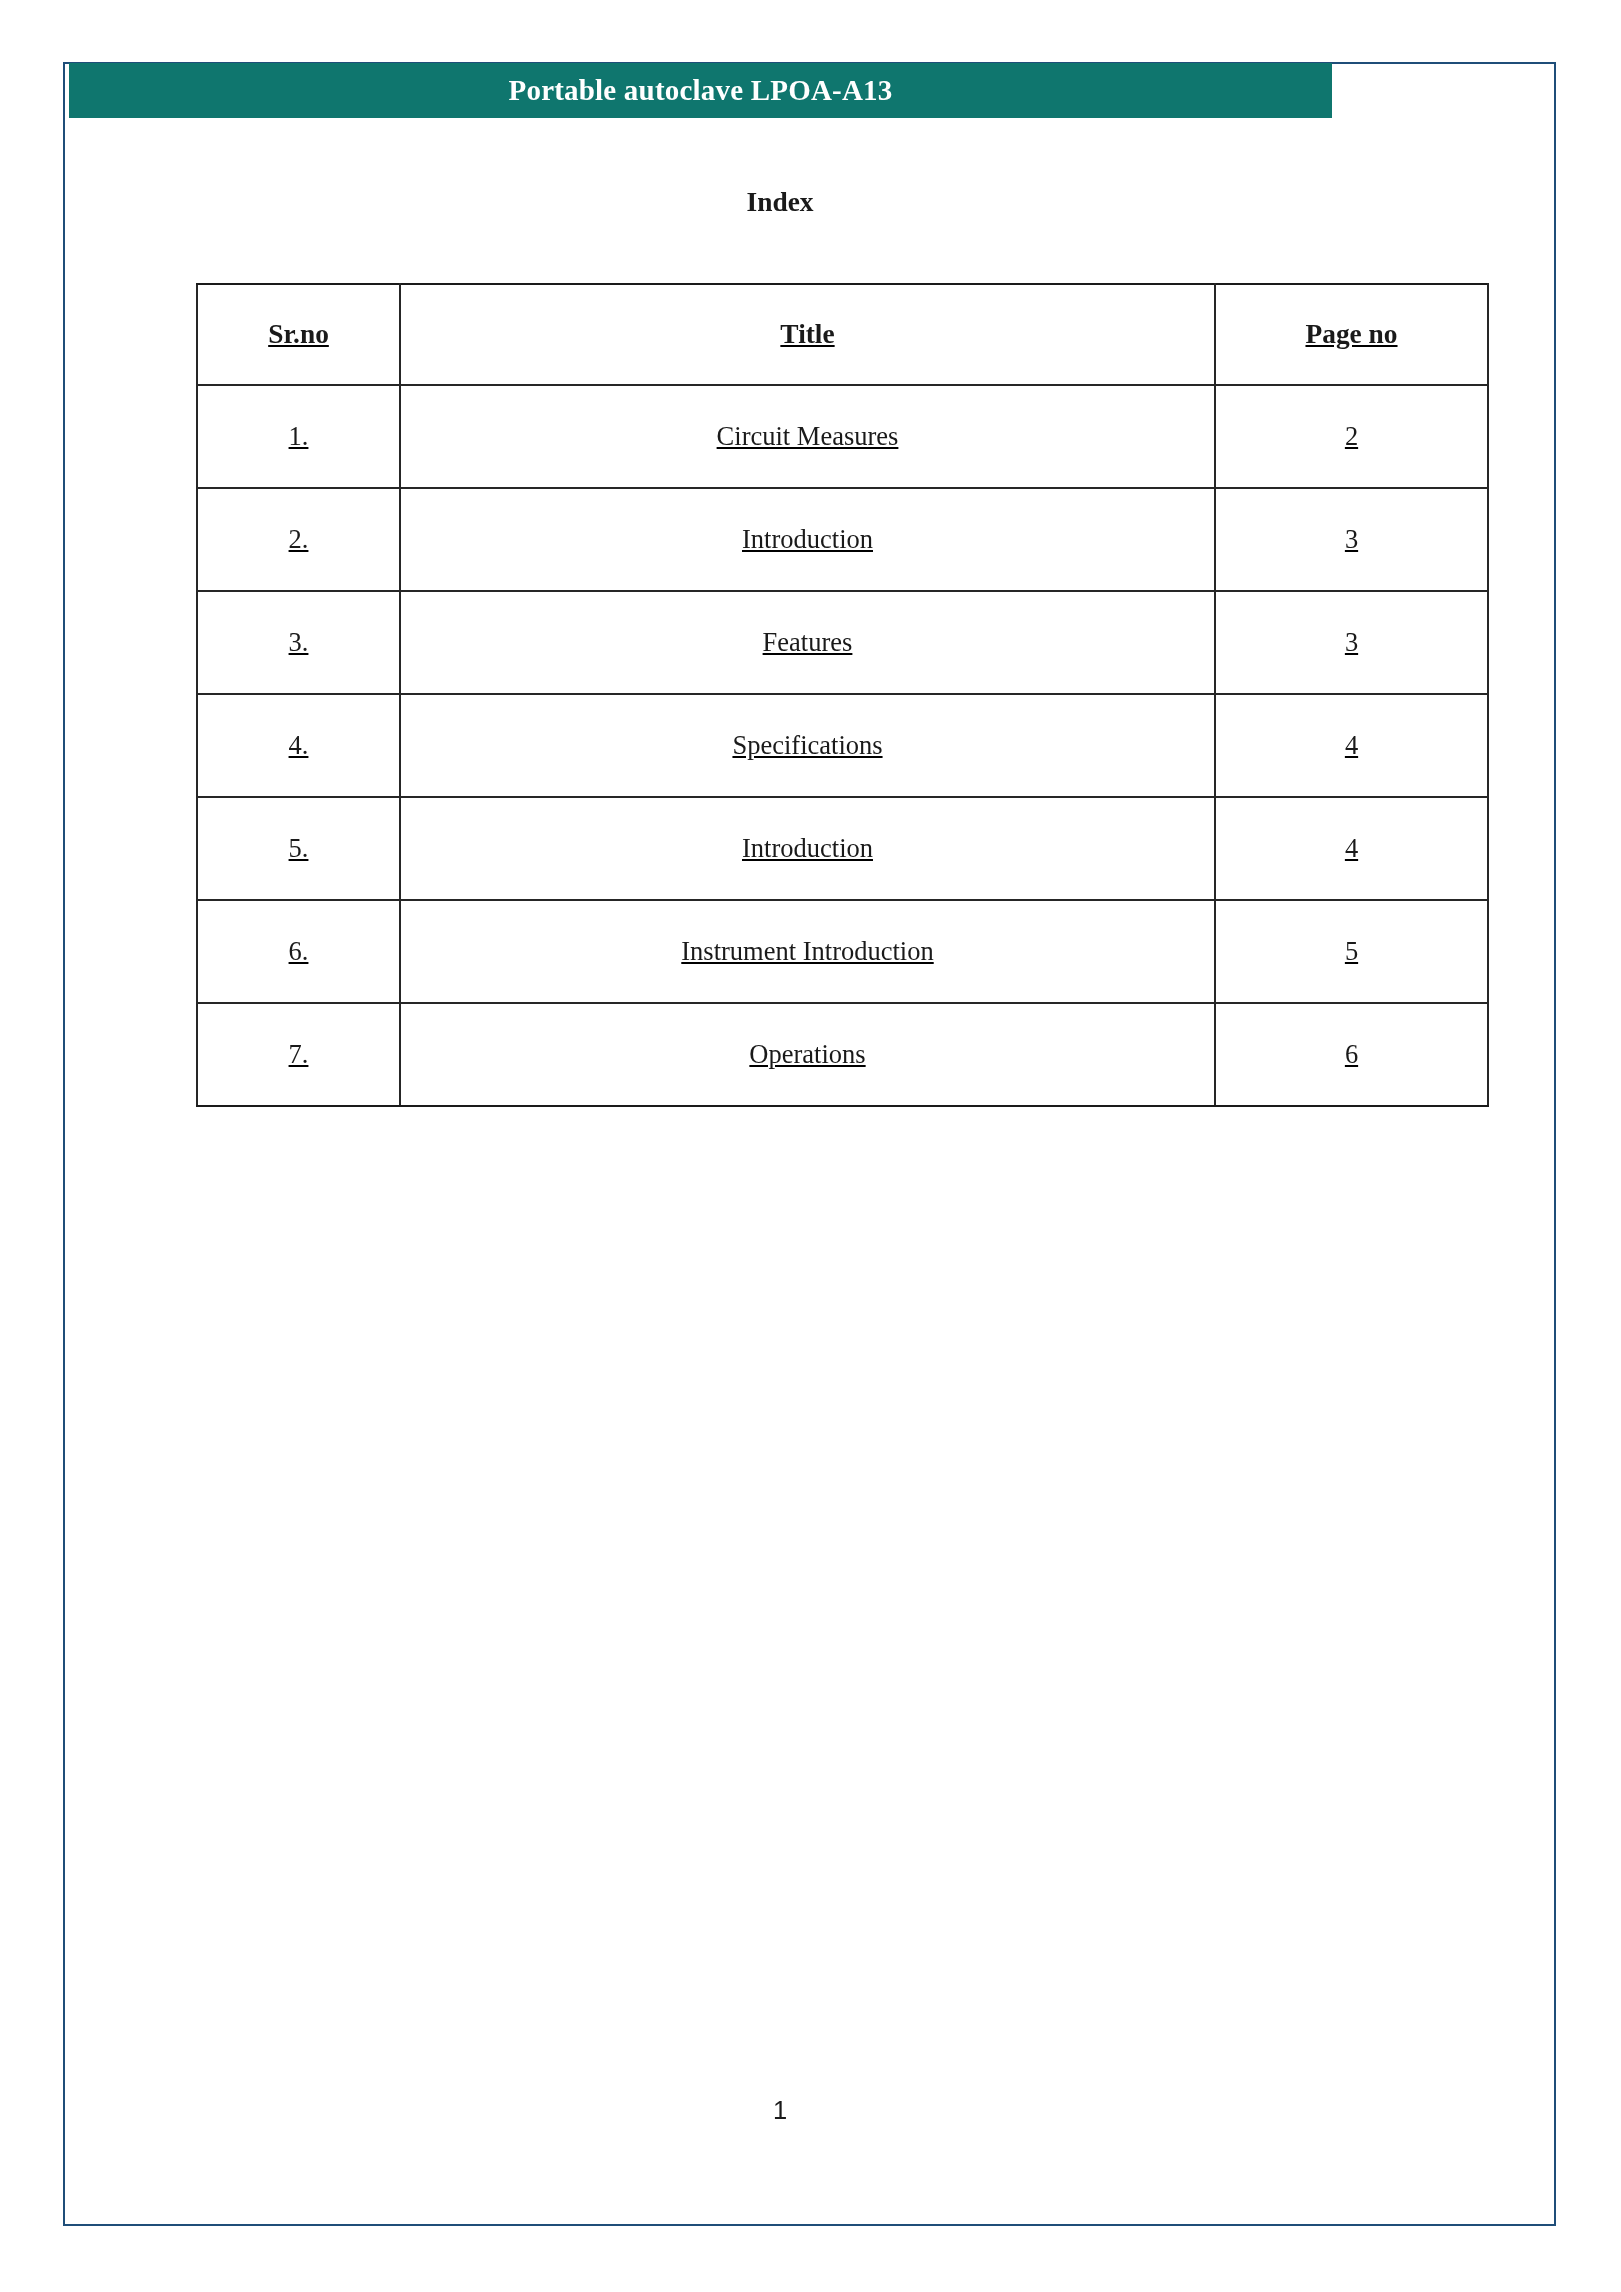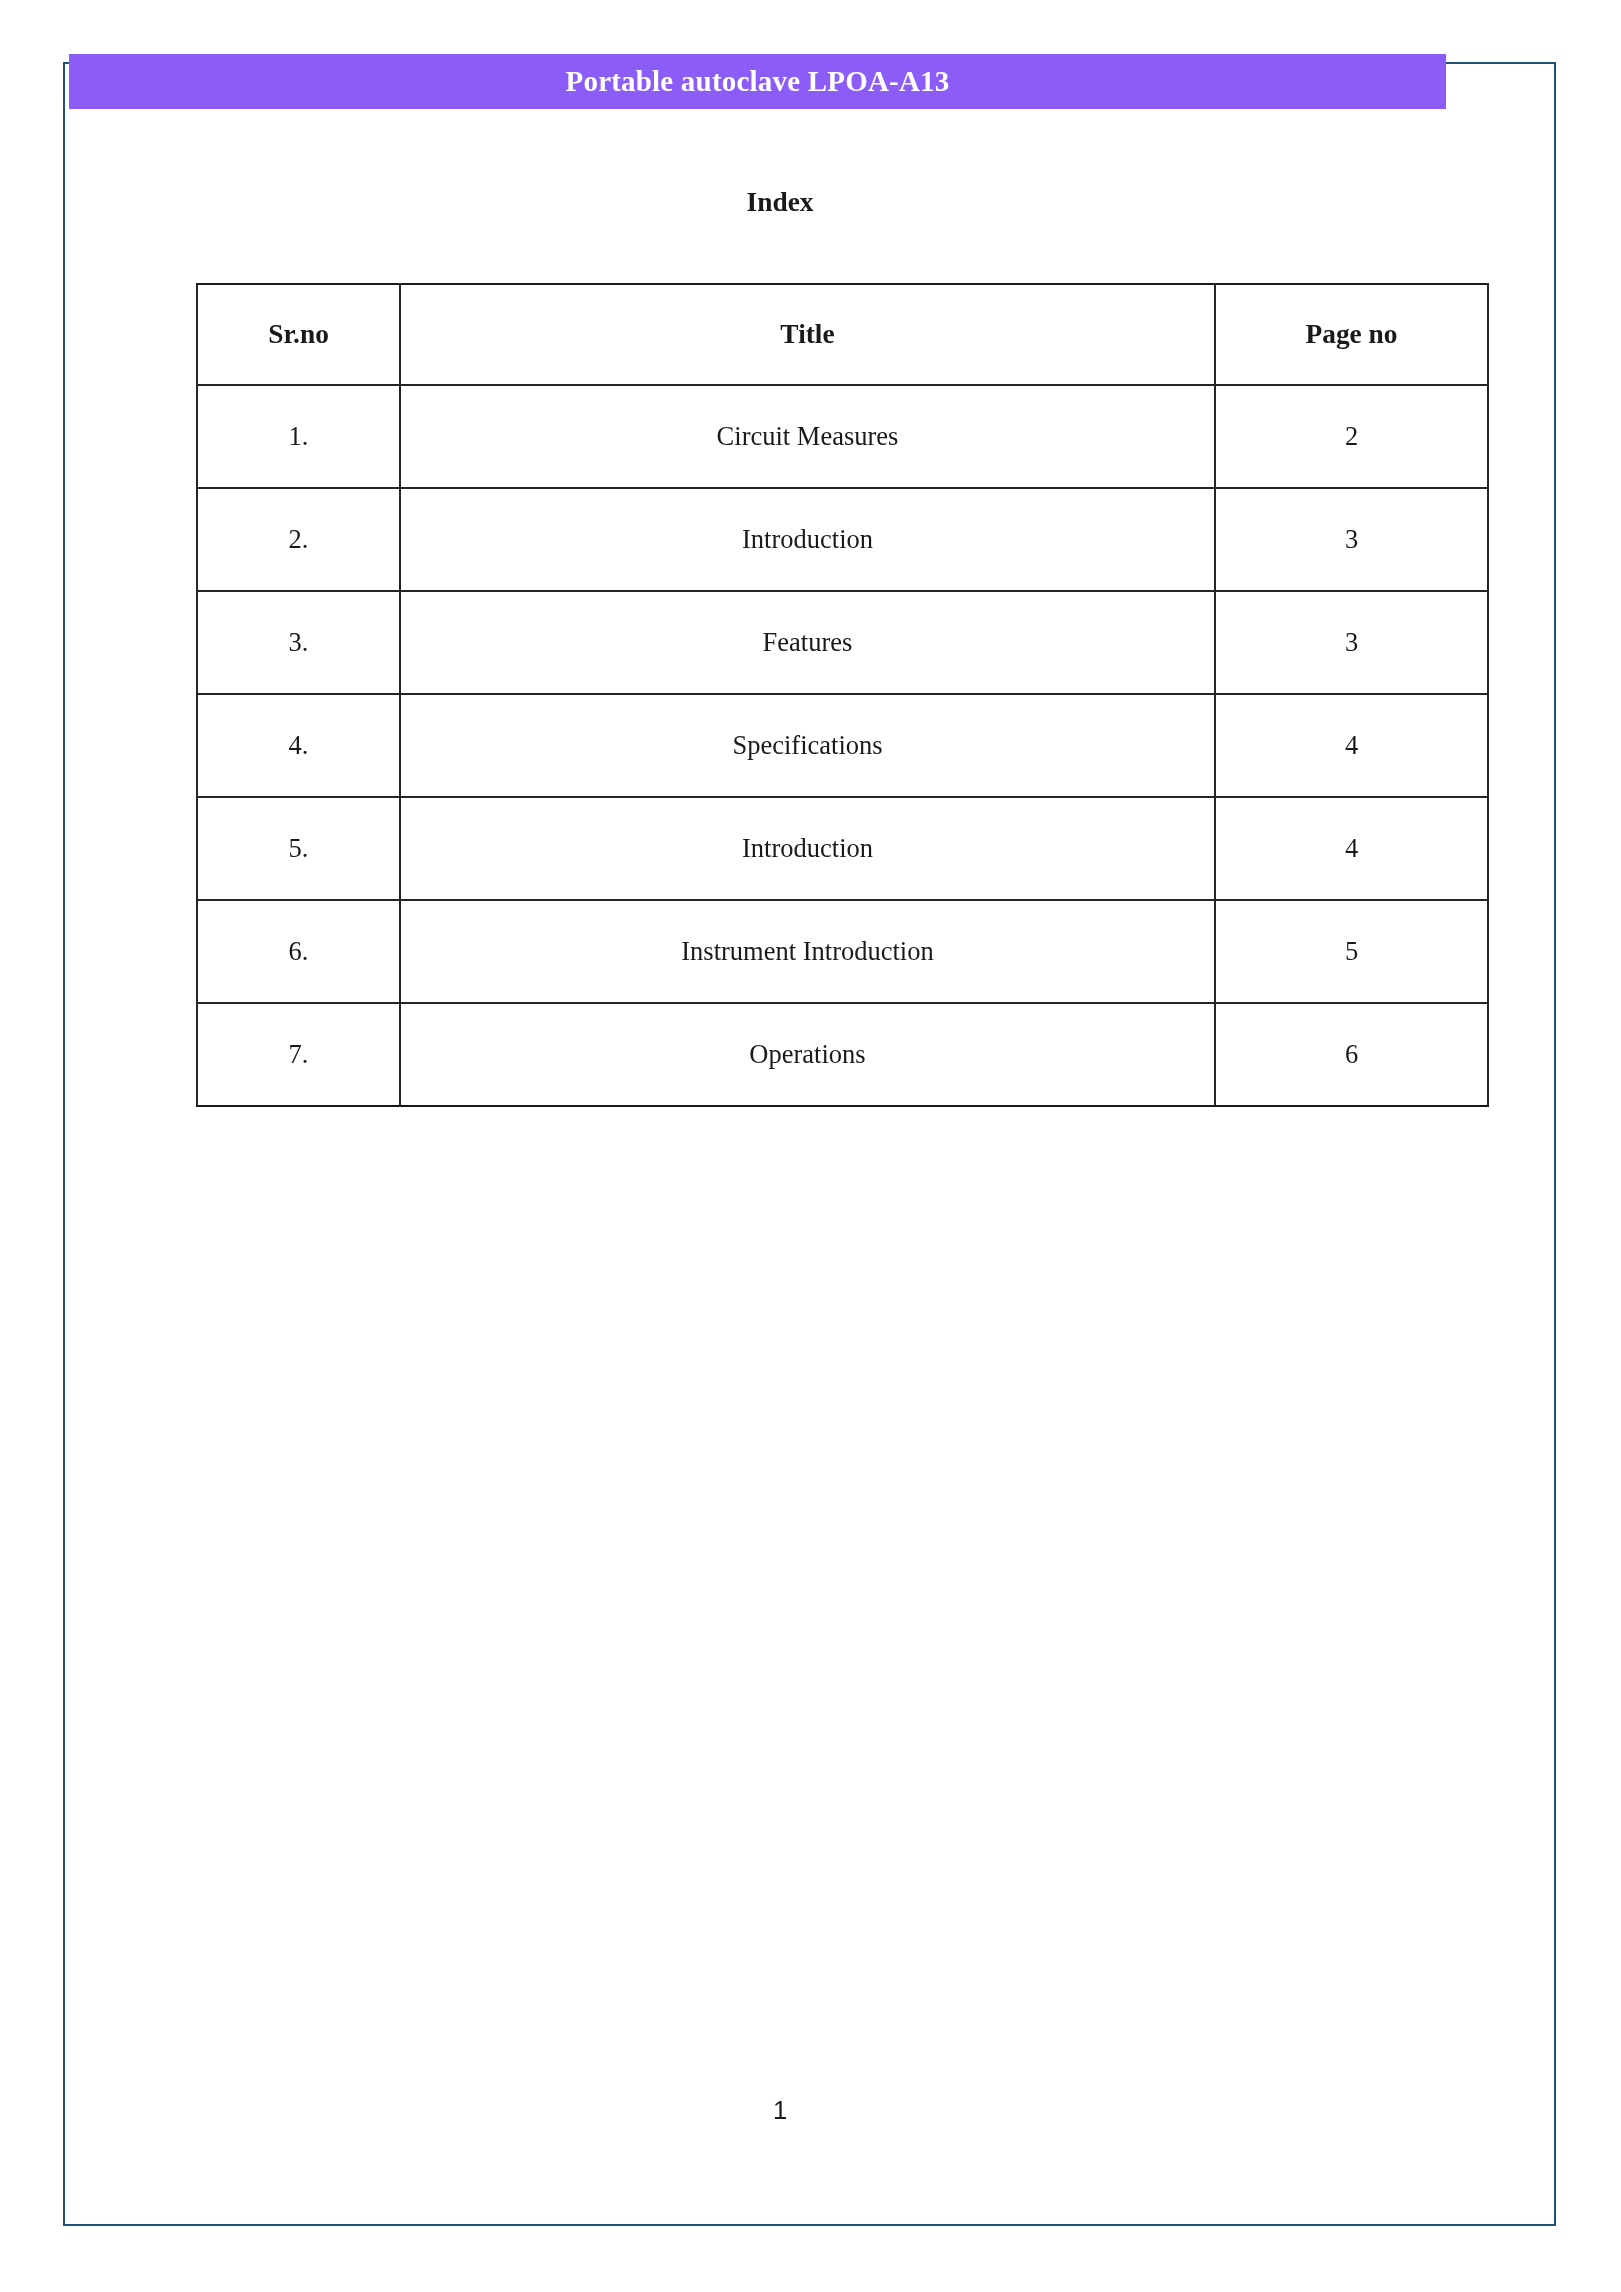--- a/index.html
+++ b/index.html
@@ -32,24 +32,24 @@
     height: 2164px;
     border: 2px solid #1f4e79;
     box-sizing: border-box;
     pointer-events: none;
   }
 
   
   .banner {
     position: absolute;
     left: 69px;
-    top: 54px;
-    width: 1377px;
+    top: 63px;
+    width: 1263px;
     height: 55px;
-    background: #8b5cf6;
+    background: #0f766e;
     display: flex;
     align-items: center;
     justify-content: center;
     box-sizing: border-box;
   }
   .banner-title {
     color: #ffffff;
     font-family: "Liberation Serif", "DejaVu Serif", serif;
     font-weight: bold;
     font-size: 29px;
@@ -82,20 +82,21 @@
   
   .table-wrap {
     margin-top: 67px;
     padding-left: 131px;
   }
   table.index-table {
     border-collapse: collapse;
     table-layout: fixed;
     width: 1292px;
     border-top: 2.9px solid #1a1a1a;
+    text-decoration: underline;
   }
   table.index-table col.c-sr    { width: 203px; }
   table.index-table col.c-title { width: 815px; }
   table.index-table col.c-page  { width: 273px; }
 
   table.index-table th,
   table.index-table td {
     border: 2px solid #262626;
     text-align: center;
     vertical-align: middle;

